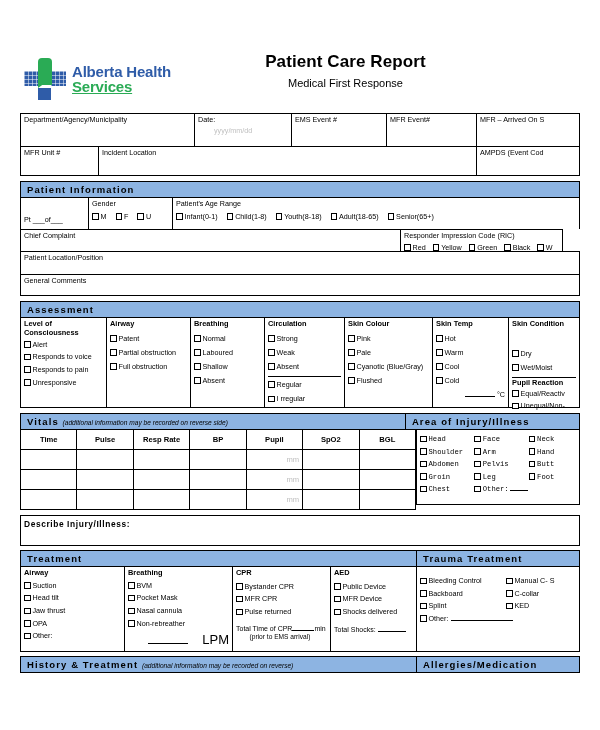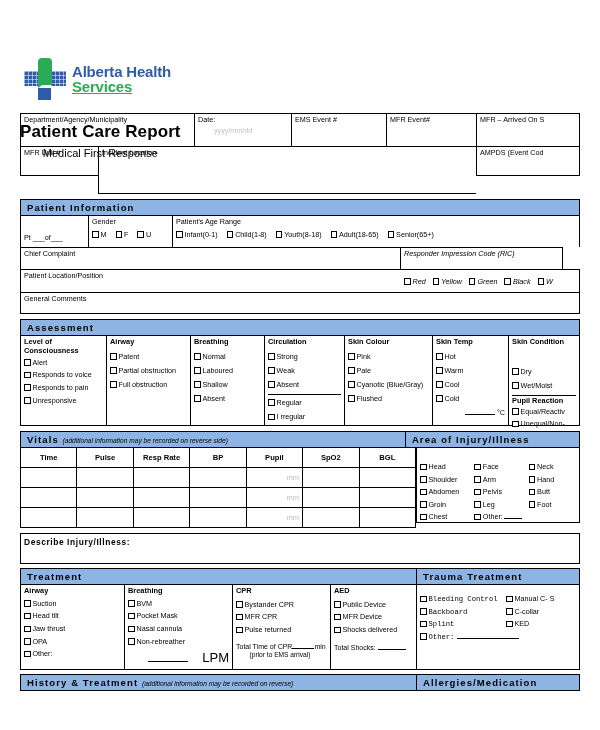--- a/index.html
+++ b/index.html
@@ -7,21 +7,21 @@
     width:600px;height:730px;
     background:#ffffff;
     font-family:"Liberation Sans", sans-serif;
     color:#000;
     overflow:hidden;
   }
   .page{position:relative;width:600px;height:730px;background:#fff;}
   .sheet{position:absolute;left:20px;top:30px;width:560px;height:672px;background:#fff;overflow:hidden;}
 
   
-  .hdr{display:flex;align-items:flex-start;height:83px;flex-direction:column;}
+  .hdr{display:flex;align-items:flex-start;height:83px;}
   .logo-wrap{display:flex;align-items:center;padding-left:4px;padding-top:28px;}
   .logo-mark{position:relative;width:42px;height:42px;flex:0 0 42px;}
   .logo-mark i{position:absolute;display:block;}
   .sq{background:#2f5ca8;}
   .sq.pat{background:#2f5ca8;
     background-image:
       linear-gradient(to right, rgba(255,255,255,.5) 1px, transparent 1px),
       linear-gradient(to bottom, rgba(255,255,255,.5) 1px, transparent 1px);
     background-size:4px 4px;}
   .grn{background:#2aab55;}
@@ -106,21 +106,21 @@
       <span class="lbl">MFR Event#</span>
     </div>
     <div class="cell last" style="width:104px;height:33px;">
       <span class="lbl">MFR – Arrived On S</span>
     </div>
   </div>
   <div class="row">
     <div class="cell botline" style="width:78px;height:30px;">
       <span class="lbl">MFR Unit #</span>
     </div>
-    <div class="cell botline" style="width:378px;height:48px;">
+    <div class="cell botline" style="width:378px;height:30px;">
       <span class="lbl">Incident Location</span>
     </div>
     <div class="cell last botline" style="width:104px;height:30px;">
       <span class="lbl">AMPDS (Event Cod</span>
     </div>
   </div>
 
   <div style="height:5px;"></div>
   <div class="band">Patient Information</div>
 
@@ -145,25 +145,25 @@
         <span class="inline"><span class="cb"></span><span>Adult(18-65)</span></span>
         <span class="inline"><span class="cb"></span><span>Senior(65+)</span></span>
       </div>
     </div>
   </div>
 
   <div class="row">
     <div class="cell" style="width:380px;height:22px;">
       <span class="lbl">Chief Complaint</span>
     </div>
-    <div class="cell last" style="width:163px;height:22px;font-style:italic;">
+    <div class="cell last" style="width:163px;height:22px;">
       <span class="lbl">Responder Impression Code (RIC)</span>
       <div style="margin-top:2px;">
         <span class="inline" style="margin-right:5px;"><span class="cb"></span><span>Red</span></span>
-        <span class="inline" style="margin-right:5px;margin-top:16px;"><span class="cb"></span><span>Yellow</span></span>
+        <span class="inline" style="margin-right:5px;"><span class="cb"></span><span>Yellow</span></span>
         <span class="inline" style="margin-right:5px;"><span class="cb"></span><span>Green</span></span>
         <span class="inline" style="margin-right:5px;"><span class="cb"></span><span>Black</span></span>
         <span class="inline" style="margin-right:0;"><span class="cb"></span><span>W</span></span>
       </div>
     </div>
   </div>
 
   <div class="row">
     <div class="cell last" style="width:560px;height:23px;">
       <span class="lbl">Patient Location/Position</span>
@@ -303,21 +303,21 @@
           <td></td>
           <td></td>
           <td></td>
           <td class="ghost">mm</td>
           <td></td>
           <td></td>
         </tr>
       </tbody>
           </table>
     </div>
-    <div class="cell last botline" style="width:164px;height:76px;padding-top:13px;">
+    <div class="cell last botline" style="width:164px;height:76px;padding-top:3px;font-family:Liberation Mono, monospace;">
       <div style="display:flex;">
         <div style="width:56px;">
           <span class="opt tight"><span class="cb"></span><span>Head</span></span>
           <span class="opt tight"><span class="cb"></span><span>Shoulder</span></span>
           <span class="opt tight"><span class="cb"></span><span>Abdomen</span></span>
           <span class="opt tight"><span class="cb"></span><span>Groin</span></span>
           <span class="opt tight"><span class="cb"></span><span>Chest</span></span>
         </div>
         <div style="width:56px;">
           <span class="opt tight"><span class="cb"></span><span>Face</span></span>
@@ -396,21 +396,21 @@
         <span class="opt tight"><span class="cb"></span><span>MFR Device</span></span>
         <span class="opt tight"><span class="cb"></span><span>Shocks delivered</span></span>
         <div style="margin-top:5px;">
           <span style="font-size:7px;">Total Shocks:</span><span class="ul" style="width:28px;margin-left:2px;"></span>
         </div>
       </div>
     </div>
 
     <div class="cell last botline" style="width:164px;height:86px;padding-top:8px;">
       <div style="display:flex;">
-        <div style="width:86px;font-family:Liberation Mono, monospace;">
+        <div style="width:86px;">
           <span class="opt tight"><span class="cb"></span><span>Bleeding Control</span></span>
           <span class="opt tight"><span class="cb"></span><span>Backboard</span></span>
           <span class="opt tight"><span class="cb"></span><span>Splint</span></span>
           <span class="opt tight"><span class="cb"></span><span>Other:</span><span class="ul" style="width:62px;margin-left:3px;"></span></span>
         </div>
         <div style="width:74px;">
           <span class="opt tight"><span class="cb"></span><span>Manual C- S</span></span>
           <span class="opt tight"><span class="cb"></span><span>C-collar</span></span>
           <span class="opt tight"><span class="cb"></span><span>KED</span></span>
         </div>

